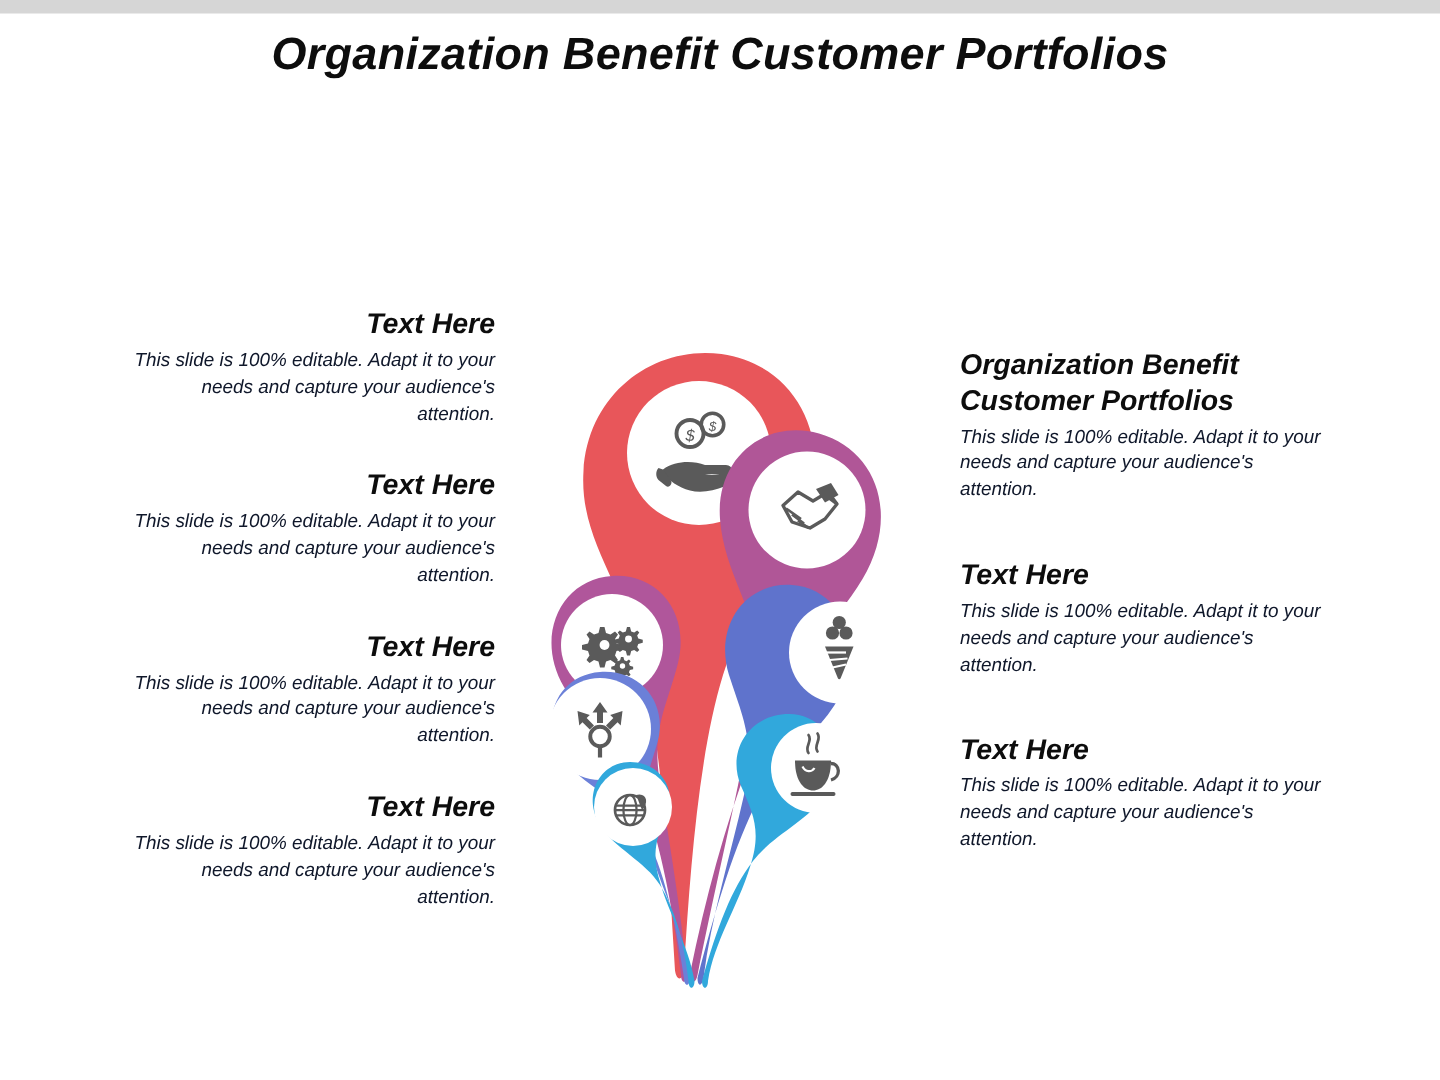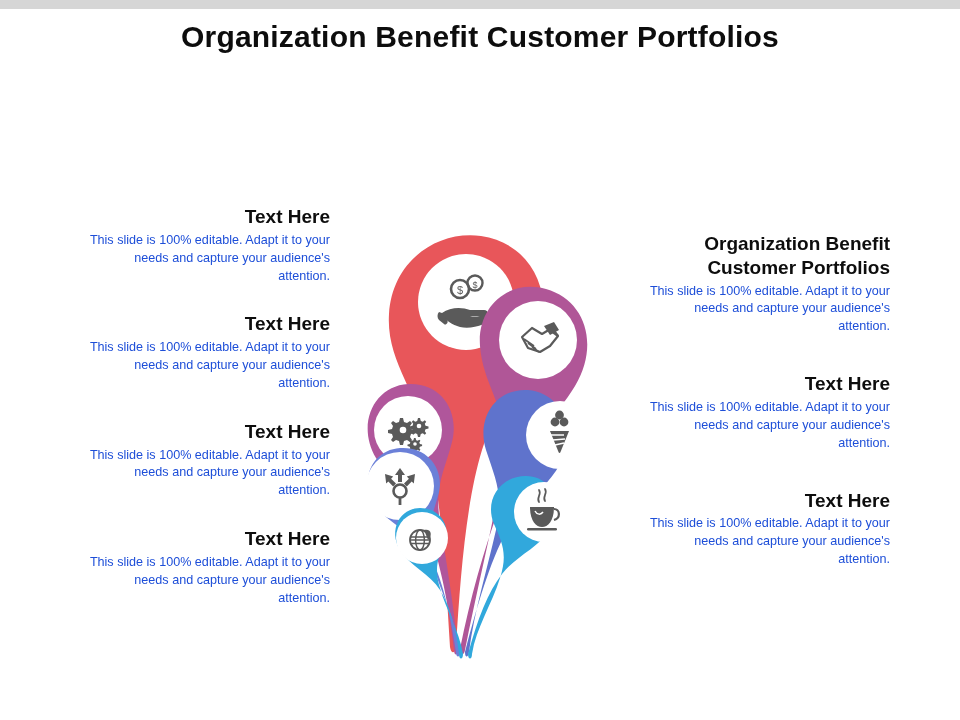--- a/index.html
+++ b/index.html
@@ -11,20 +11,21 @@
     width: 960px;
     height: 720px;
     font-family: "Liberation Sans", sans-serif;
     position: relative;
     overflow: hidden;
   }
   .slide {
     position: absolute;
     inset: 0;
     background: #ffffff;
+    font-style: italic;
   }
   .top-band {
     position: absolute;
     left: 0;
     top: 0;
     width: 960px;
     height: 9px;
     background: #d6d6d6;
   }
   .slide-title {
@@ -45,37 +46,37 @@
     left: 85px;
     top: 205px;
     width: 245px;
     text-align: right;
   }
   .col-right {
     position: absolute;
     left: 640px;
     top: 232px;
     width: 250px;
-    text-align: right;
+    text-align: left;
   }
   .block {
     margin-bottom: 24px;
   }
   .block:last-child { margin-bottom: 0; }
   .block-heading {
     font-size: 19px;
     font-weight: bold;
     color: #0d0d0d;
     line-height: 1.25;
     margin: 0 0 3px 0;
     white-space: pre-line;
   }
   .block-body {
     font-size: 12.6px;
-    color: #1d4ed8;
+    color: #0f172a;
     line-height: 1.42;
     margin: 0;
   }
 
   .col-left .block { margin-bottom: 27px; }
   .col-right .block { margin-bottom: 36px; }
 
   
   .graphic {
     position: absolute;

